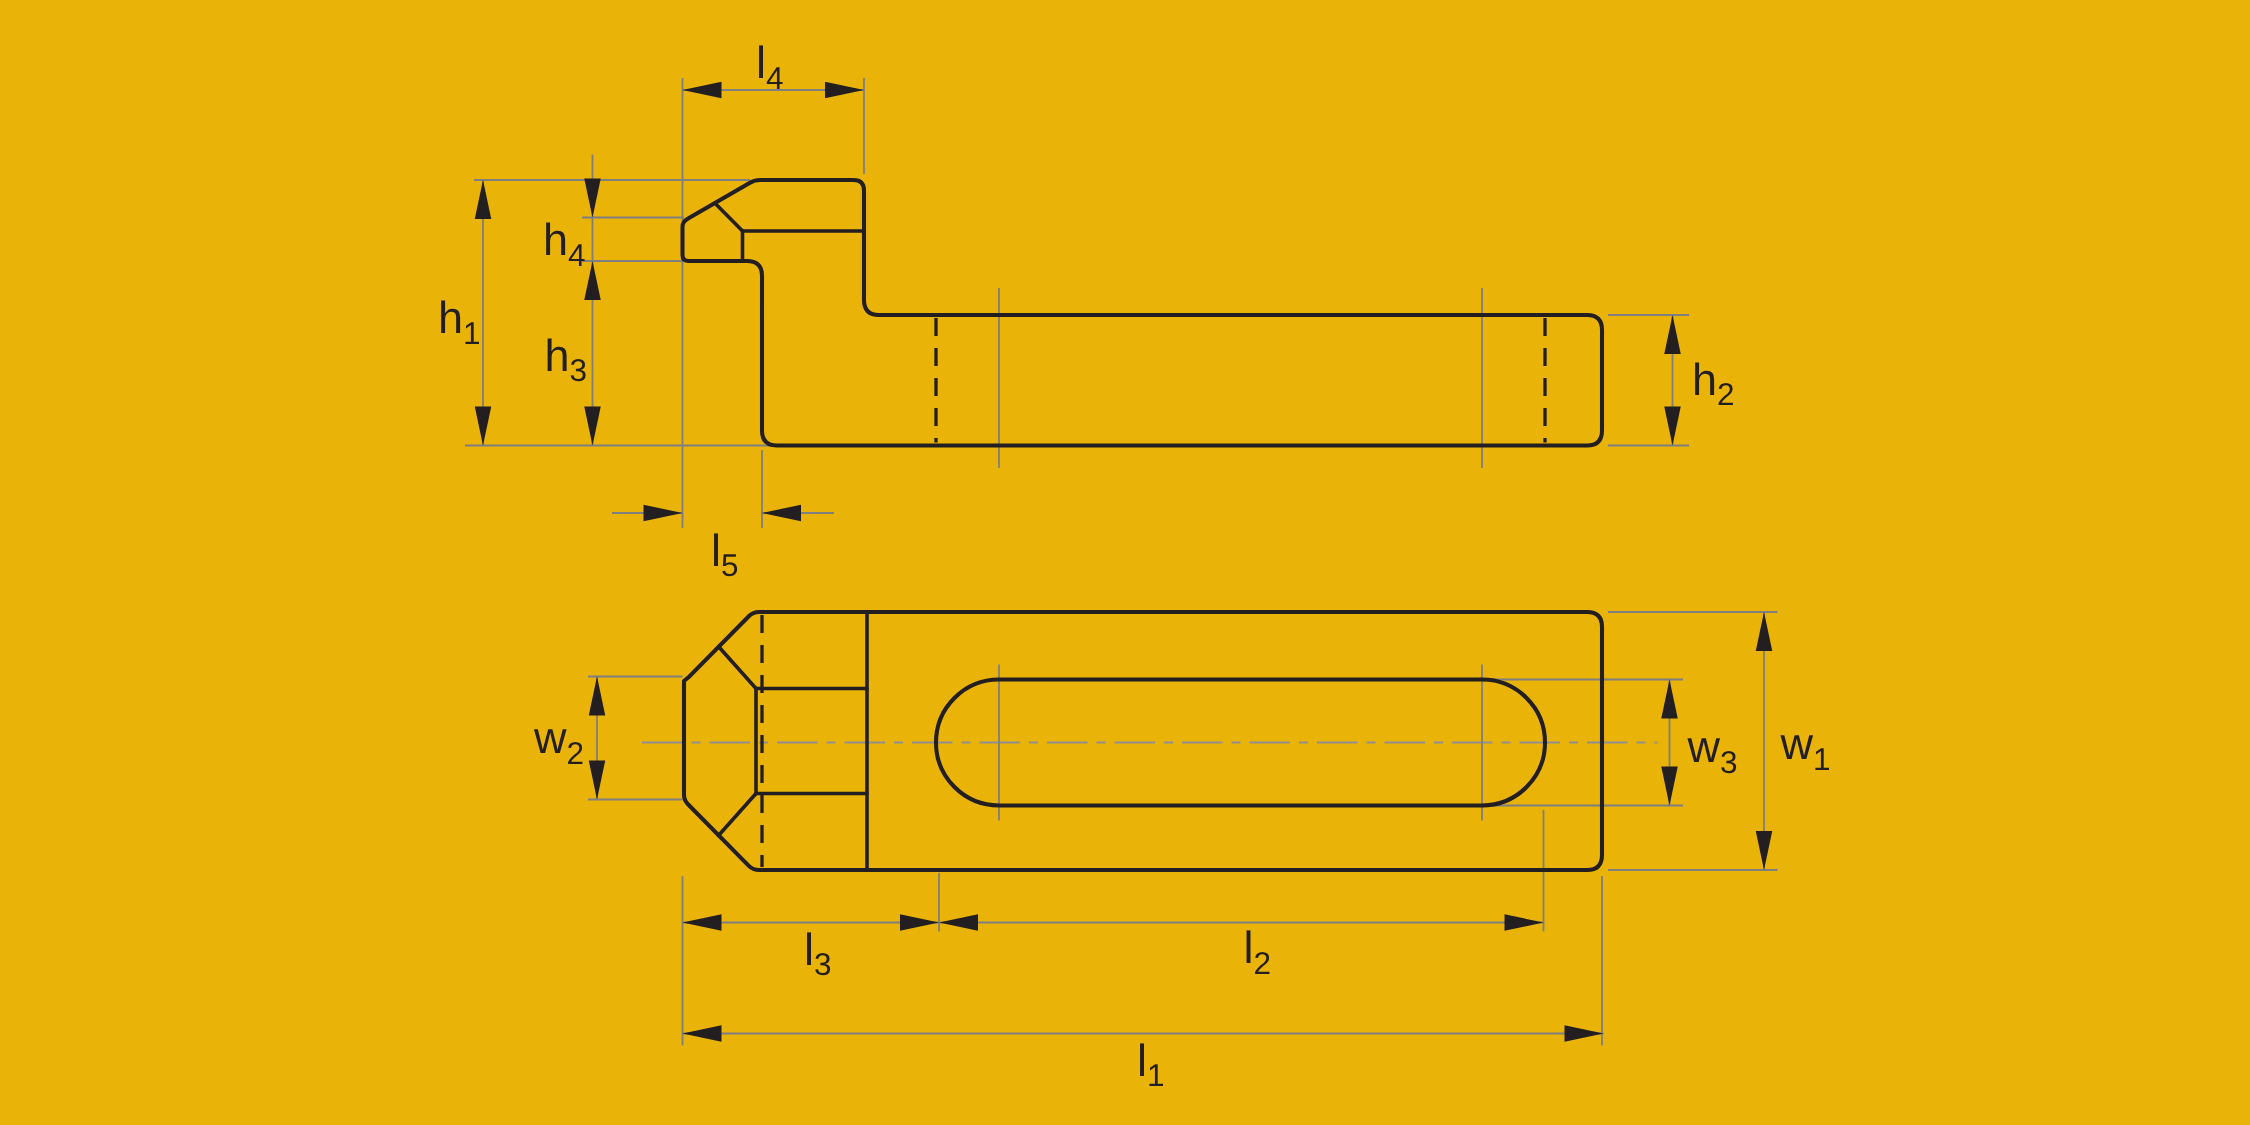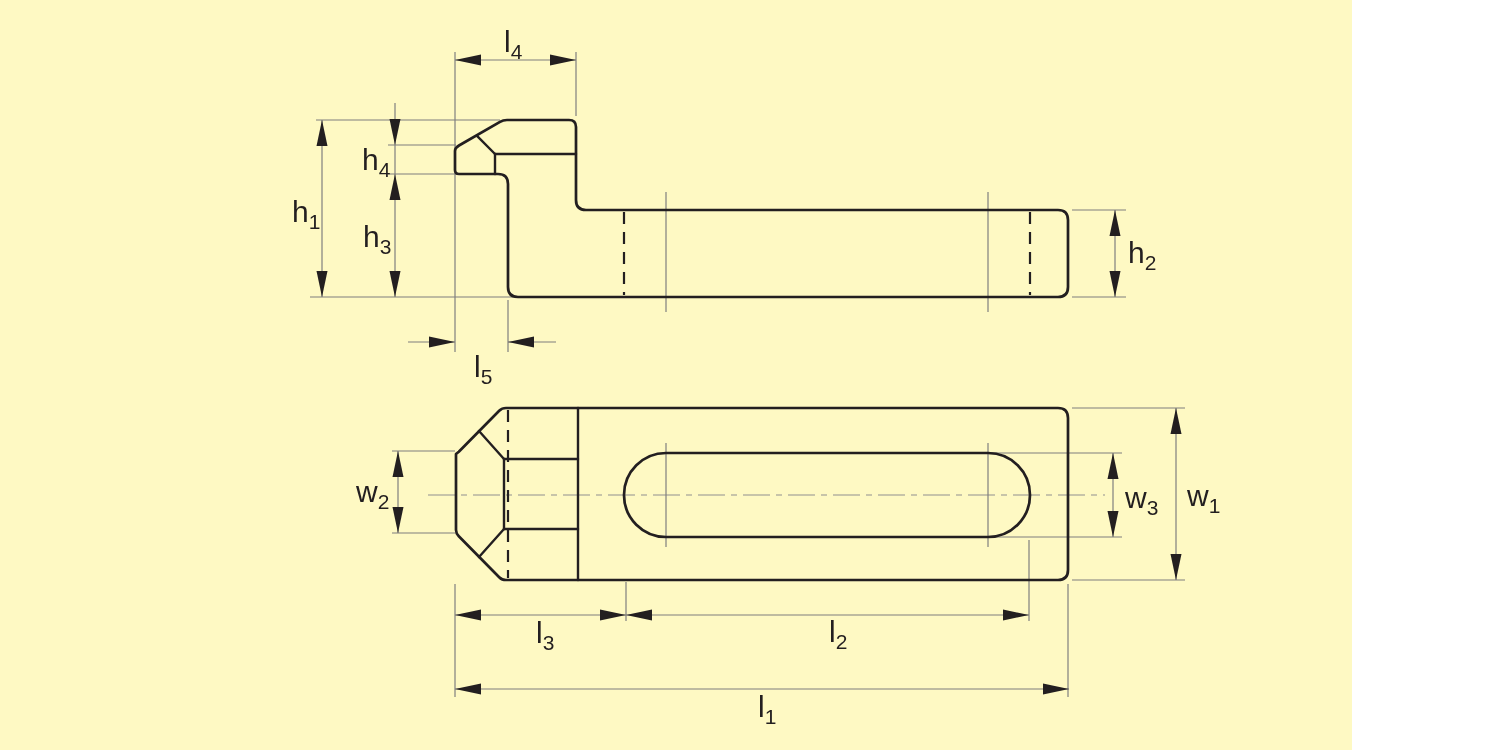--- a/index.html
+++ b/index.html
@@ -1,16 +1,16 @@
 <!DOCTYPE html>
 <html><head>
 <meta charset="utf-8">
 <style>
   html,body{margin:0;padding:0;background:#ffffff;}
-  .stage{position:relative;width:1352px;height:750px;background:#fef9c3;overflow:hidden;
+  .stage{position:relative;width:1500px;height:750px;background:#eab308;overflow:hidden;
          font-family:"Liberation Sans", sans-serif;}
   svg{display:block;}
   .outline{fill:none;stroke:#231f20;stroke-width:2.7;stroke-linejoin:round;stroke-linecap:round;}
   .inner{fill:none;stroke:#231f20;stroke-width:2.4;stroke-linecap:round;}
   .hidden-ln{fill:none;stroke:#231f20;stroke-width:2.2;stroke-dasharray:12 8;}
   .thin{fill:none;stroke:#7f7f7f;stroke-width:1.2;}
   .center-ln{fill:none;stroke:#8f8f8f;stroke-width:1.2;stroke-dasharray:27 6 6 6;}
   .arrow{fill:#231f20;stroke:none;}
   text.dim{font-size:30px;fill:#231f20;}
   text.dim tspan.sub{font-size:21px;}

